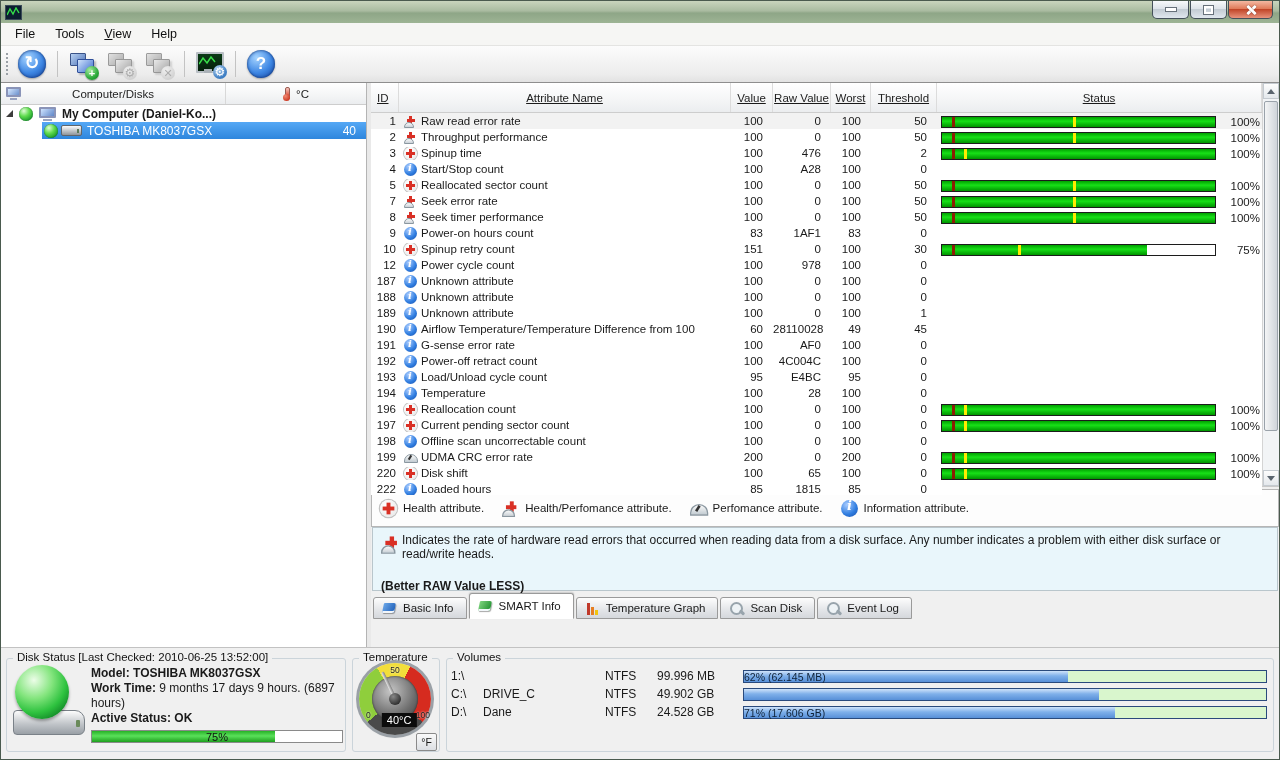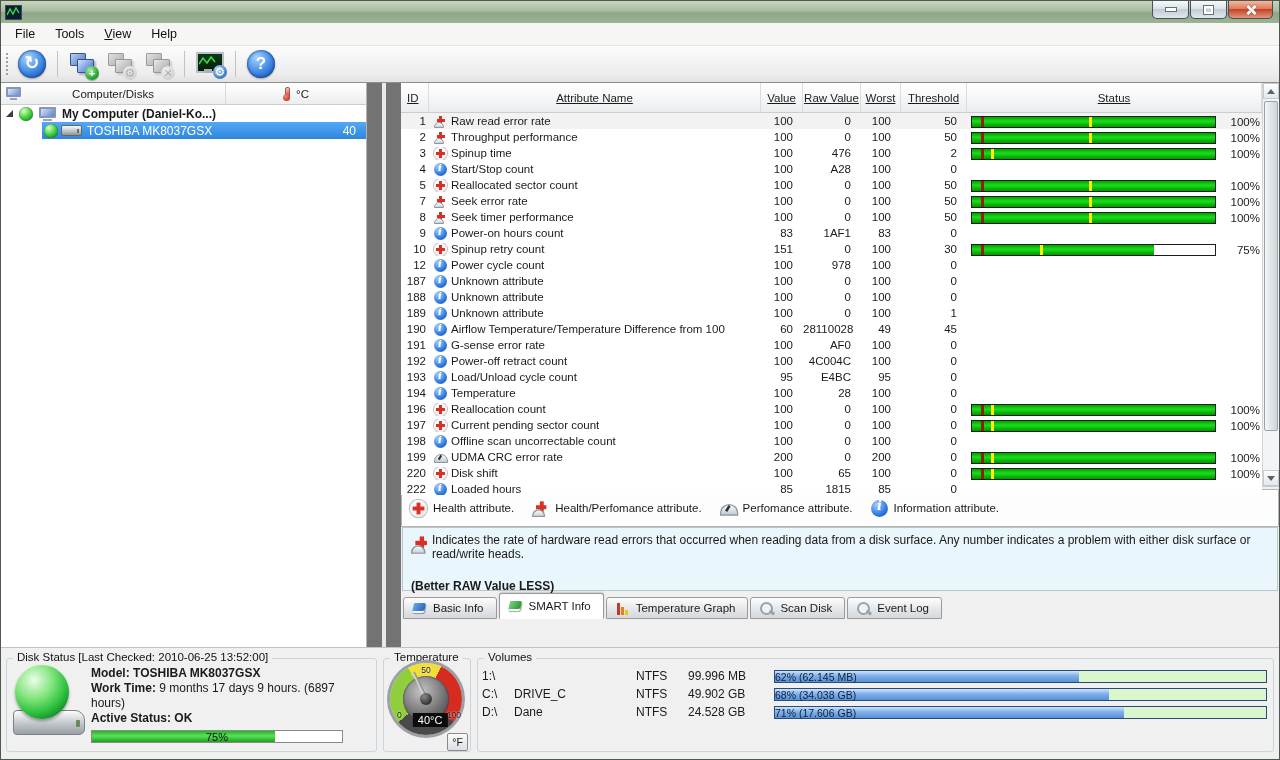--- a/index.html
+++ b/index.html
@@ -41,21 +41,21 @@
   .badge { position:absolute; right:-2px; bottom:-2px; width:14px; height:14px; border-radius:50%; color:#fff; font:bold 11px/14px "Liberation Sans","DejaVu Sans",sans-serif; text-align:center; z-index:2; }
   .badge.add { background:radial-gradient(circle at 35% 30%, #a8eda0, #2aa93a 60%, #0d7a1e); box-shadow:0 1px 1px rgba(0,0,0,.3); }
   .badge.gear { background:radial-gradient(circle at 35% 30%, #eceff2, #b9c2c9 70%); color:#6f7a82; font-size:12px; }
   .badge.rem { background:radial-gradient(circle at 35% 30%, #eceff2, #b9c2c9 70%); color:#6f7a82; }
   .tbi.monitor::before { content:""; position:absolute; left:0; top:2px; width:24px; height:17px; background:linear-gradient(#0b3a16,#051f0b); border:2px solid #b9bfc5; border-radius:1px; }
   .tbi.monitor::after { content:""; position:absolute; left:8px; top:19px; width:8px; height:4px; background:#aab1b7; }
   .tbi.monitor .wave { position:absolute; left:3px; top:5px; width:18px; height:11px; }
   .tbi.monitor .badge { bottom:-1px; right:-3px; background:radial-gradient(circle at 35% 30%, #bcd8f2, #3f7fc4 65%); font-size:12px; }
 
   
-  .main { flex:1 1 auto; display:flex; min-height:0; background:#737373;gap:15px; }
+  .main { flex:1 1 auto; display:flex; min-height:0; background:#737373; }
   .tree-panel { width:366px; background:#fff; border-right:1px solid #b4b4b4; display:flex; flex-direction:column; }
   .splitter { width:4px; background:#e9e9e9; }
 
   .tree-head { display:flex; height:22px; background:linear-gradient(#ffffff, #f4f5f6 60%, #ebedef); border-bottom:1px solid #cdcdcd; flex:0 0 auto; }
   .th-cell { display:flex; align-items:center; font-size:11.5px; color:#222; }
   .th-cd { width:225px; border-right:1px solid #d8d8d8; position:relative; justify-content:center; }
   .th-temp { flex:1; justify-content:center; gap:6px; }
   .pc-small { position:absolute; left:5px; top:4px; width:15px; height:13px; }
   .pc-small::before { content:""; position:absolute; inset:0 0 3px 0; border:2px solid #8a94b8; background:linear-gradient(135deg,#d6e8ff,#6b90cc); border-radius:1px; }
   .pc-small::after { content:""; position:absolute; bottom:0; left:4px; right:4px; height:2px; background:#9aa4c0; }
@@ -138,21 +138,21 @@
   .tabi.chart .c1 { left:2px; height:12px; background:#c0392b; }
   .tabi.chart .c2 { left:6px; height:8px; background:#e67e22; }
   .tabi.chart .c3 { left:10px; height:5px; background:#f1c40f; }
   .tabi.mag::before, .tabi.mag-event::before { content:""; position:absolute; left:1px; top:0; width:9px; height:9px; border:2px solid #98a4ac; border-radius:50%; background:#eef3f6; }
   .tabi.mag::after, .tabi.mag-event::after { content:""; position:absolute; left:10px; top:9px; width:6px; height:3px; background:#98a4ac; transform:rotate(45deg); border-radius:1px; }
 
   
   .bottom { height:112px; flex:0 0 auto; background:#f0f0f0; border-top:1px solid #c2c2c2; display:flex; gap:6px; padding:10px 5px 4px 5px; }
   .group { position:relative; border:1px solid #cbd4da; border-radius:3px; height:94px; }
   .group-label { position:absolute; top:-8px; left:6px; background:#f0f0f0; padding:0 4px; font-size:11.5px; color:#111; white-space:nowrap; }
-  .g-disk { width:371px; }
+  .g-disk { width:340px; }
   .g-temp { width:88px; }
   .g-vol { flex:1; }
 
   .ds-body { display:flex; padding:6px 6px 4px 4px; height:100%; }
   .bigdisk { position:relative; width:80px; height:78px; flex:0 0 auto; }
   .bd-drive { position:absolute; left:2px; bottom:8px; width:72px; height:25px; border-radius:4px 10px 6px 4px; background:linear-gradient(#fdfdfd, #c2c6ca 55%, #9aa0a6); border:1px solid #7a8188; }
   .bd-drive::after { content:""; position:absolute; right:4px; top:9px; width:4px; height:7px; background:#6a8a5a; border-radius:1px; }
   .bd-orb { position:absolute; left:4px; top:0; width:54px; height:54px; border-radius:50%; background:radial-gradient(circle at 35% 28%, #ecfde8, #84e57e 35%, #2ec23f 62%, #0c7a22 86%, #065a18); box-shadow:0 2px 3px rgba(0,0,0,.35); }
   .ds-text { flex:1; font-size:12px; line-height:15px; padding-top:1px; }
   .hbar { position:relative; width:252px; height:13px; border:1px solid #8a8a8a; background:#fff; margin-top:4px; }
@@ -815,21 +815,20 @@
               <span class="vlabel">62% (62.145 MB)</span>
             </div>
           </div>
           <div class="vol-row">
             <span>C:\</span>
             <span>DRIVE_C</span>
             <span>NTFS</span>
             <span>49.902 GB</span>
             <div class="vbar">
               <div class="vfill" style="width: 68%;"></div>
-              <span class="vlabel">68% (34.038 GB)</span>
             </div>
           </div>
           <div class="vol-row">
             <span>D:\</span>
             <span>Dane</span>
             <span>NTFS</span>
             <span>24.528 GB</span>
             <div class="vbar">
               <div class="vfill" style="width: 71%;"></div>
               <span class="vlabel">71% (17.606 GB)</span>

